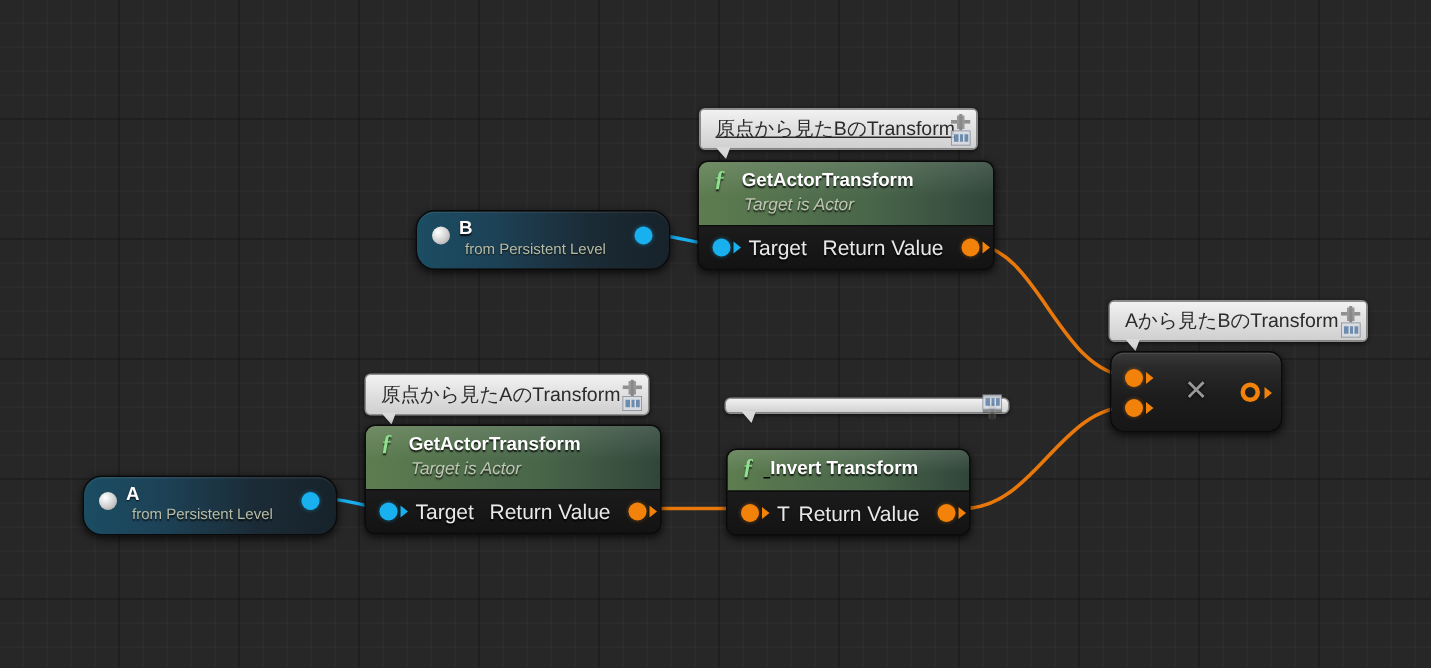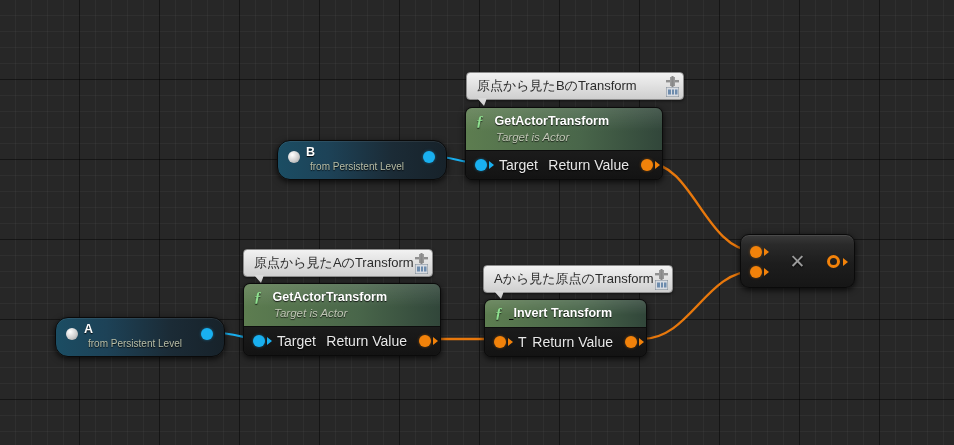--- a/index.html
+++ b/index.html
@@ -217,55 +217,69 @@
 
     <path d="M 208 332 C 226 332, 238 336, 258 340" stroke="#19b0f0" stroke-width="2.2" fill="none" stroke-linecap="round"></path>
 
     <path d="M 648 163 C 692 163, 706 250, 754 251" stroke="#e8780c" stroke-width="2.4" fill="none" stroke-linecap="round"></path>
 
     <path d="M 426 339 L 499 339" stroke="#e8780c" stroke-width="2.4" fill="none" stroke-linecap="round"></path>
 
     <path d="M 642 339 C 690 339, 706 271, 754 271" stroke="#e8780c" stroke-width="2.4" fill="none" stroke-linecap="round"></path>
   </svg>
 
-  <div class="bubble" style="left:466px; top:72px; width:218px;">
+  <div class="bubble" style="left:466px; top:72px; width:186px;text-decoration:underline;">
     <span>原点から見たBのTransform</span>
     <span class="tail"></span>
     <svg class="pin-icon" viewBox="0 0 13 11">
       <rect x="0" y="4" width="13" height="2.4" fill="#4a4a4a"></rect>
       <rect x="4" y="1" width="5" height="9" fill="#5a5a5a"></rect>
       <rect x="5.5" y="0" width="2" height="11" fill="#3d3d3d"></rect>
     </svg>
     <svg class="widget-icon" viewBox="0 0 13 10">
       <rect x="0" y="0" width="13" height="10" fill="#d8dde4" stroke="#6f7a85" stroke-width="1"></rect>
       <rect x="2" y="2.5" width="3" height="5" fill="#5b7fa6"></rect>
       <rect x="6" y="2.5" width="2" height="5" fill="#5b7fa6"></rect>
       <rect x="9" y="2.5" width="2.5" height="5" fill="#5b7fa6"></rect>
     </svg>
   </div>
 
+  <div class="bubble" style="left:739px; top:200px; width:173px;">
+    <span>Aから見たBのTransform</span>
+    <span class="tail"></span>
+    <svg class="pin-icon" viewBox="0 0 13 11">
+      <rect x="0" y="4" width="13" height="2.4" fill="#4a4a4a"></rect>
+      <rect x="4" y="1" width="5" height="9" fill="#5a5a5a"></rect>
+      <rect x="5.5" y="0" width="2" height="11" fill="#3d3d3d"></rect>
+    </svg>
+    <svg class="widget-icon" viewBox="0 0 13 10">
+      <rect x="0" y="0" width="13" height="10" fill="#d8dde4" stroke="#6f7a85" stroke-width="1"></rect>
+      <rect x="2" y="2.5" width="3" height="5" fill="#5b7fa6"></rect>
+      <rect x="6" y="2.5" width="2" height="5" fill="#5b7fa6"></rect>
+      <rect x="9" y="2.5" width="2.5" height="5" fill="#5b7fa6"></rect>
+    </svg>
+  </div>
 
   <div class="bubble" style="left:243px; top:249px; width:190px;">
     <span>原点から見たAのTransform</span>
     <span class="tail"></span>
     <svg class="pin-icon" viewBox="0 0 13 11">
       <rect x="0" y="4" width="13" height="2.4" fill="#4a4a4a"></rect>
       <rect x="4" y="1" width="5" height="9" fill="#5a5a5a"></rect>
       <rect x="5.5" y="0" width="2" height="11" fill="#3d3d3d"></rect>
     </svg>
     <svg class="widget-icon" viewBox="0 0 13 10">
       <rect x="0" y="0" width="13" height="10" fill="#d8dde4" stroke="#6f7a85" stroke-width="1"></rect>
       <rect x="2" y="2.5" width="3" height="5" fill="#5b7fa6"></rect>
       <rect x="6" y="2.5" width="2" height="5" fill="#5b7fa6"></rect>
       <rect x="9" y="2.5" width="2.5" height="5" fill="#5b7fa6"></rect>
     </svg>
   </div>
 
   <div class="bubble" style="left:483px; top:265px; width:190px;">
-    <span>Aから見た原点のTransform</span>
     <span class="tail"></span>
     <svg class="pin-icon" viewBox="0 0 13 11">
       <rect x="0" y="4" width="13" height="2.4" fill="#4a4a4a"></rect>
       <rect x="4" y="1" width="5" height="9" fill="#5a5a5a"></rect>
       <rect x="5.5" y="0" width="2" height="11" fill="#3d3d3d"></rect>
     </svg>
     <svg class="widget-icon" viewBox="0 0 13 10">
       <rect x="0" y="0" width="13" height="10" fill="#d8dde4" stroke="#6f7a85" stroke-width="1"></rect>
       <rect x="2" y="2.5" width="3" height="5" fill="#5b7fa6"></rect>
       <rect x="6" y="2.5" width="2" height="5" fill="#5b7fa6"></rect>

